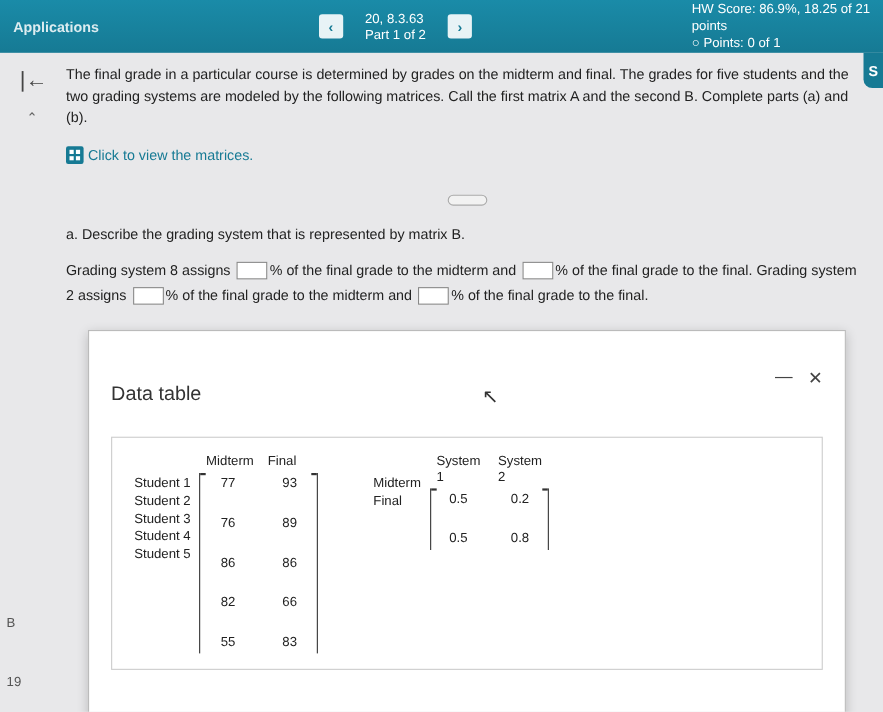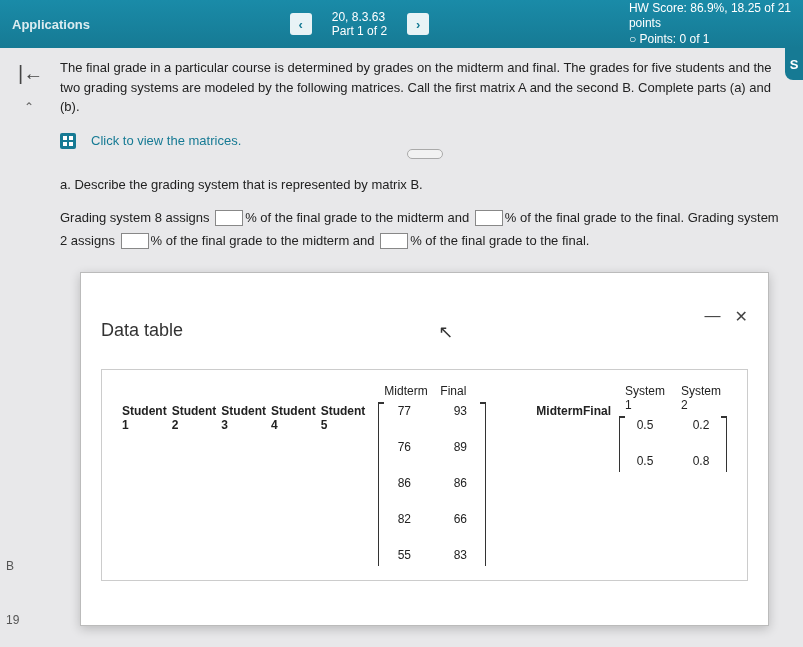--- a/index.html
+++ b/index.html
@@ -76,24 +76,25 @@
     }
     .question-text {
       font-size: 13px;
       color: #222;
       line-height: 1.5;
       margin-bottom: 16px;
     }
     .matrices-link {
       display: flex;
       align-items: center;
-      gap: 15px;
+      gap: 4px;
       font-size: 13px;
       color: #167a94;
       cursor: pointer;
+      margin-bottom: 28px;
     }
     .grid-icon {
       width: 16px; height: 16px;
       background: #167a94;
       border-radius: 2px;
       display: inline-flex;
       align-items: center; justify-content: center;
     }
     .grid-icon svg { width: 10px; height: 10px; }
     .divider-pill {
@@ -142,21 +143,21 @@
     .tables-row {
       display: flex;
       gap: 50px;
       border: 1px solid #ccc;
       padding: 14px 20px;
       margin-bottom: 22px;
       font-size: 12px;
       color: #222;
     }
     .matrix-block { display: flex; gap: 8px; }
-    .row-labels { display: flex; flex-direction: row; gap: 0; margin-top: 20px; font-weight: bold; }
+    .row-labels { display: flex; flex-direction: column; gap: 0; margin-top: 20px; }
     .row-labels div { height: 16px; }
     .matrix-cols { display: flex; flex-direction: column; }
     .col-headers { display: flex; gap: 18px; margin-bottom: 4px; margin-left: 6px; }
     .col-headers div { width: 38px; }
     .matrix-body {
       display: flex;
       border-left: 1.5px solid #333;
       border-right: 1.5px solid #333;
       padding: 2px 6px;
       gap: 18px;

